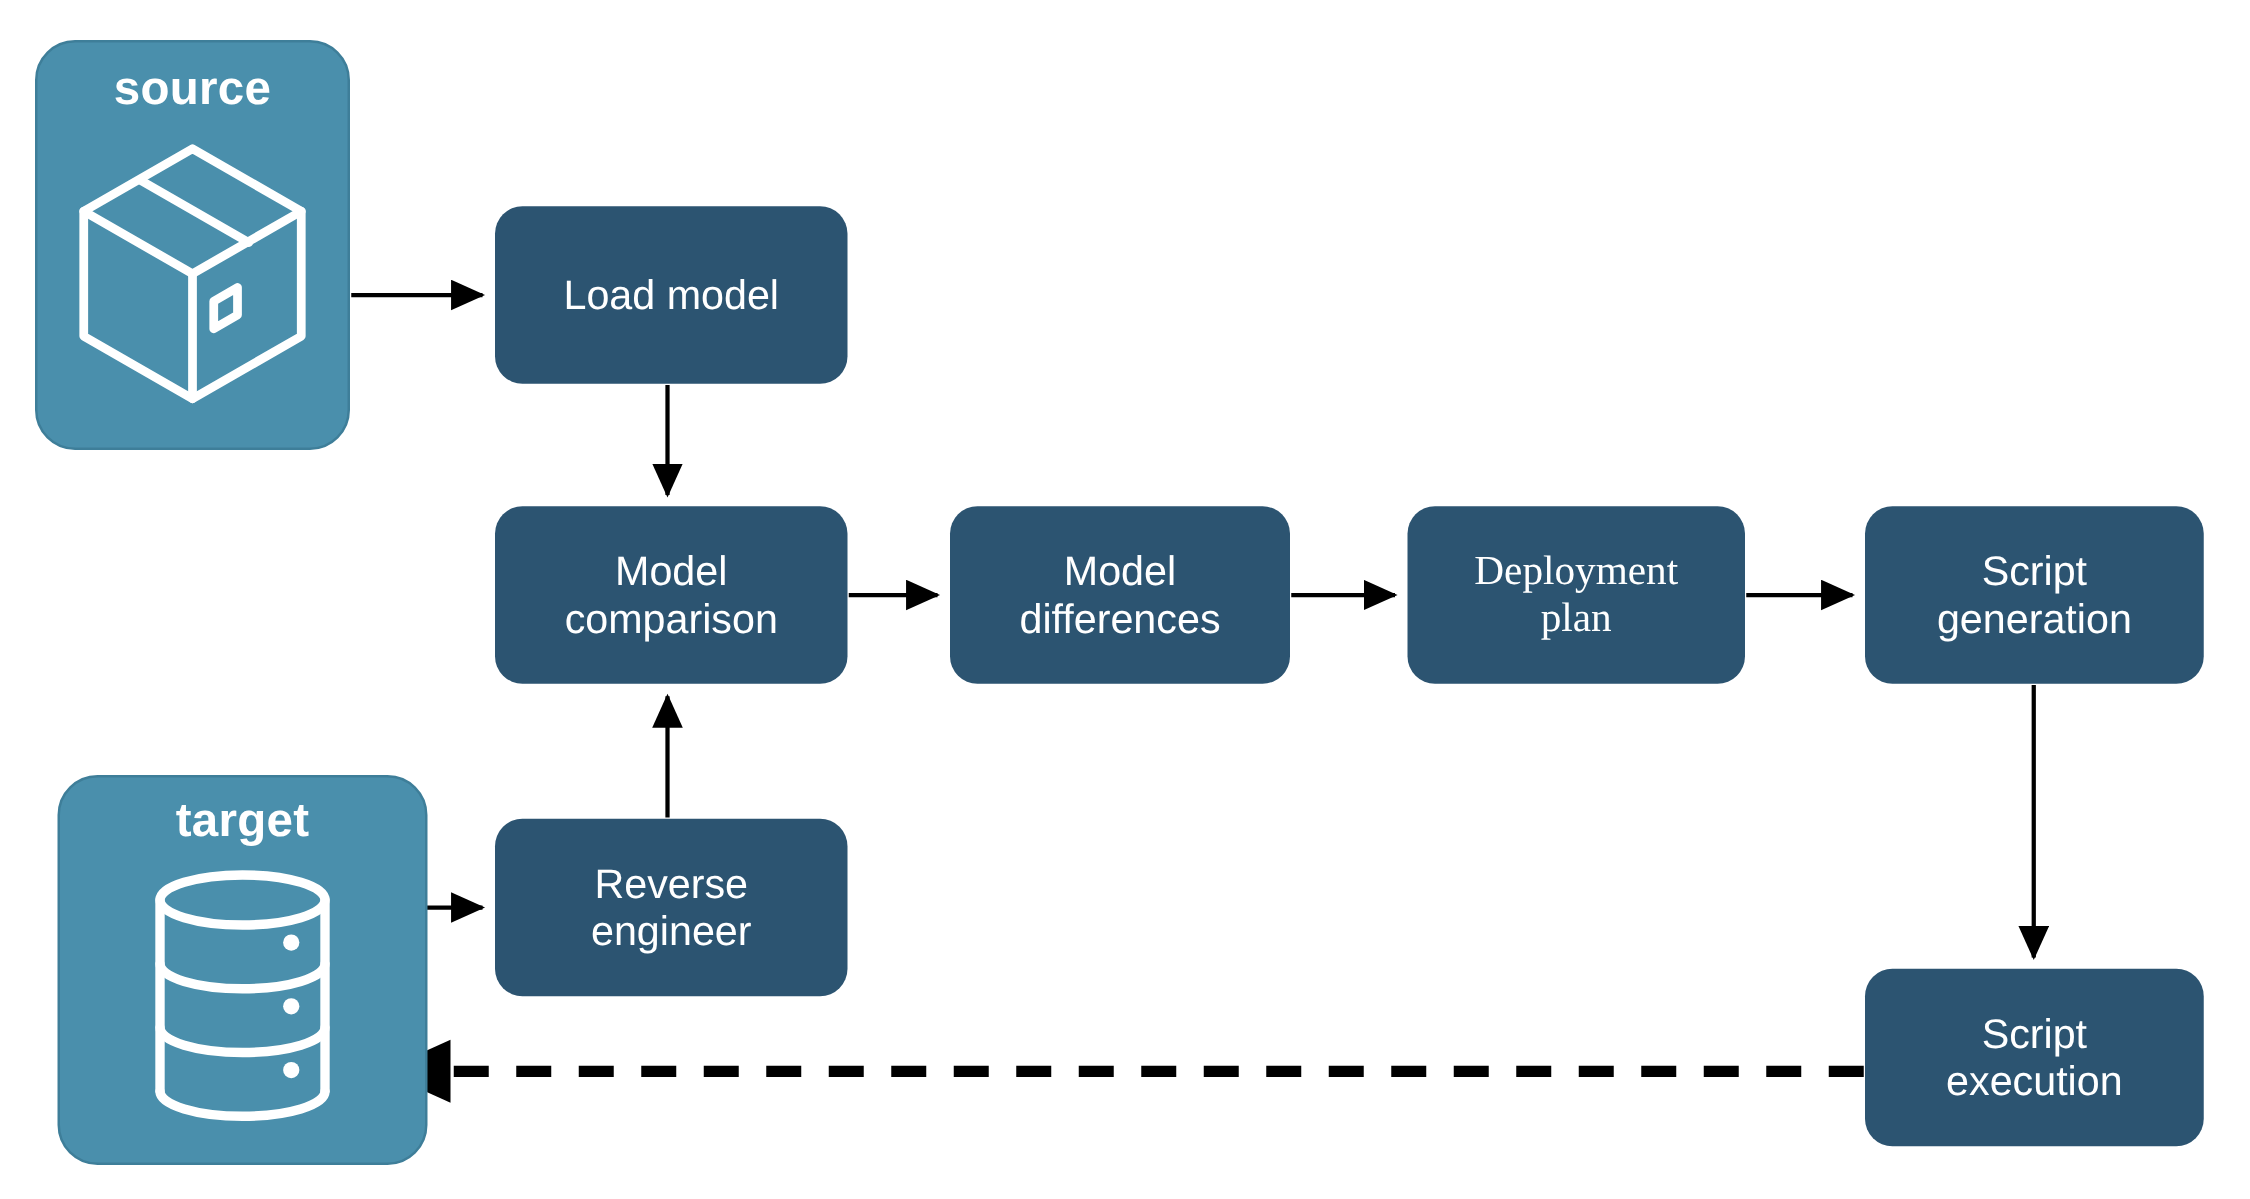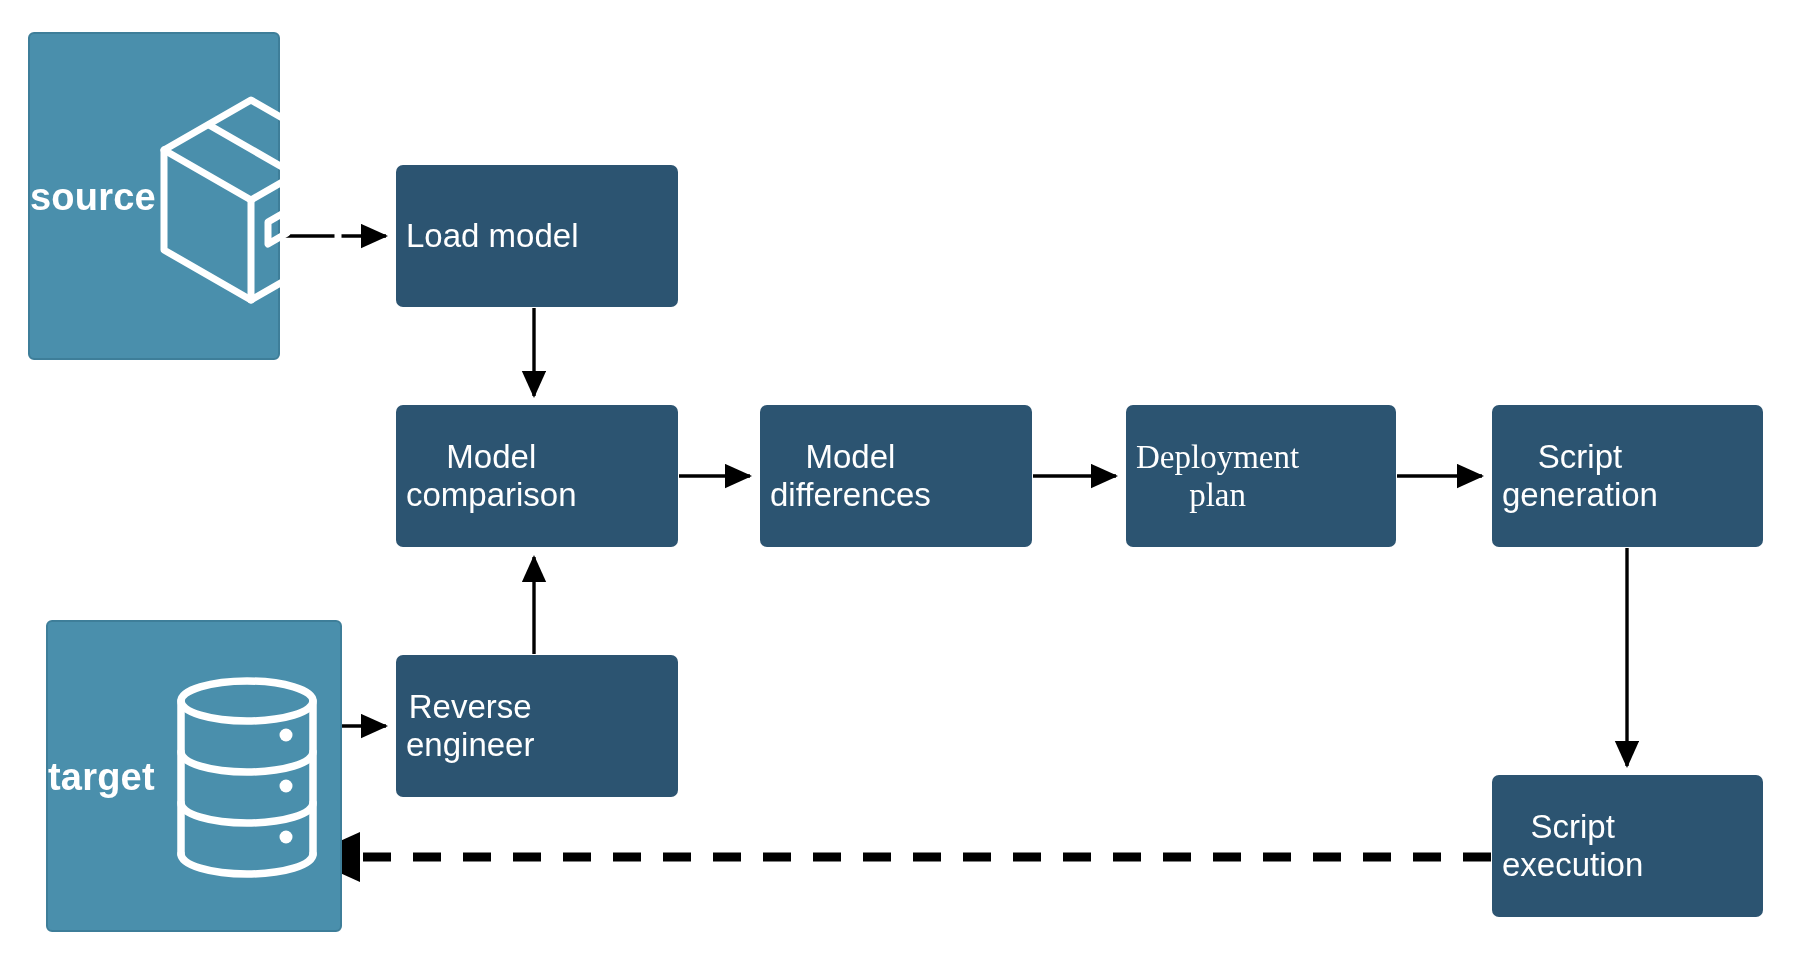--- a/index.html
+++ b/index.html
@@ -25,24 +25,24 @@
     width: 1800px;
     height: 959px;
     pointer-events: none;
   }
 
   
   .endpoint {
     position: absolute;
     background: #4A8FAC;
     border: 2px solid #3E7E99;
-    border-radius: 6px;
+    border-radius: 32px;
     box-sizing: border-box;
     display: flex;
-    flex-direction: row;
+    flex-direction: column;
     align-items: center;
     z-index: 2;
   }
   .endpoint-label {
     color: #ffffff;
     font-weight: bold;
     font-size: 38px;
     line-height: 1;
     letter-spacing: 0.2px;
     text-align: center;
@@ -53,24 +53,25 @@
     display: flex;
     align-items: center;
     justify-content: center;
     width: 100%;
   }
 
   
   .process {
     position: absolute;
     background: #2C5471;
-    border-radius: 7px;
+    border-radius: 22px;
     box-sizing: border-box;
     display: flex;
     align-items: center;
+    justify-content: center;
     text-align: center;
     z-index: 2;
   }
   .process-label {
     color: #ffffff;
     font-size: 33px;
     line-height: 1.16;
     padding: 0 10px;
     white-space: pre-line;
   }

